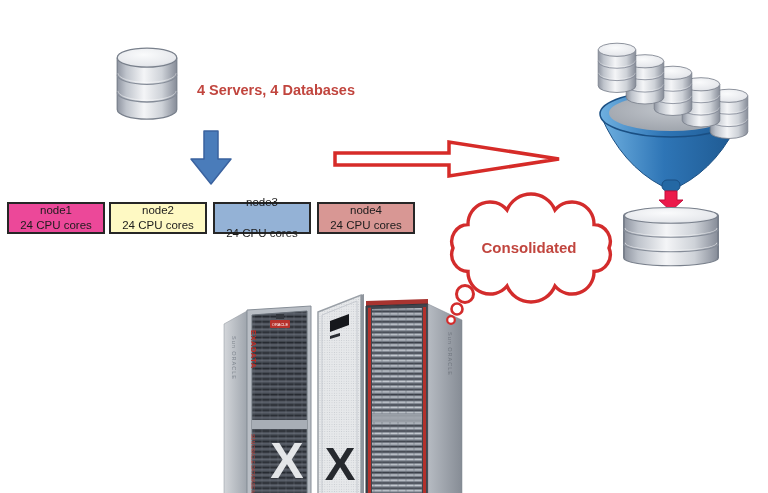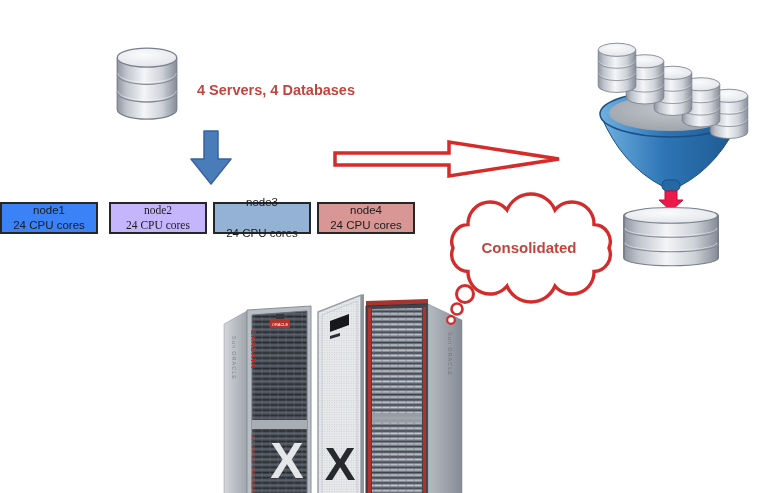--- a/index.html
+++ b/index.html
@@ -46,25 +46,25 @@
   <svg class="abs" style="left:114px;top:5px" width="66" height="76" viewBox="0 0 100 120">
     <use href="#cyl"></use>
   </svg>
 
   <div class="src-label" style="color: rgb(193, 69, 62);">4 Servers, 4 Databases</div>
 
   <svg class="abs" style="left:189px;top:90px" width="44" height="56" viewBox="0 0 44 56">
     <polygon points="15,1 29,1 29,29 42,29 22,54 2,29 15,29" stroke="#3A629F" stroke-width="1.5" stroke-linejoin="round" fill="#4A7CBA"></polygon>
   </svg>
 
-  <div class="node-box" style="left: 0; background-color: #3b82f6;">
+  <div class="node-box" style="left: 7px; background-color: #ec4899;">
     <span>node1</span>
     <span>24 CPU cores</span>
   </div>
-  <div class="node-box" style="left: 109px; background-color: #c4b5fd; font-family: Liberation Serif, serif;">
+  <div class="node-box" style="left: 109px; background-color: #fef9c3;">
     <span>node2</span>
     <span>24 CPU cores</span>
   </div>
   <div class="node-box" style="left: 213px; background-color: rgb(148, 178, 214); gap: 16px;">
     <span>node3</span>
     <span>24 CPU cores</span>
   </div>
   <div class="node-box" style="left: 317px; background-color: rgb(216, 151, 148); justify-content: center;">
     <span>node4</span>
     <span>24 CPU cores</span>

